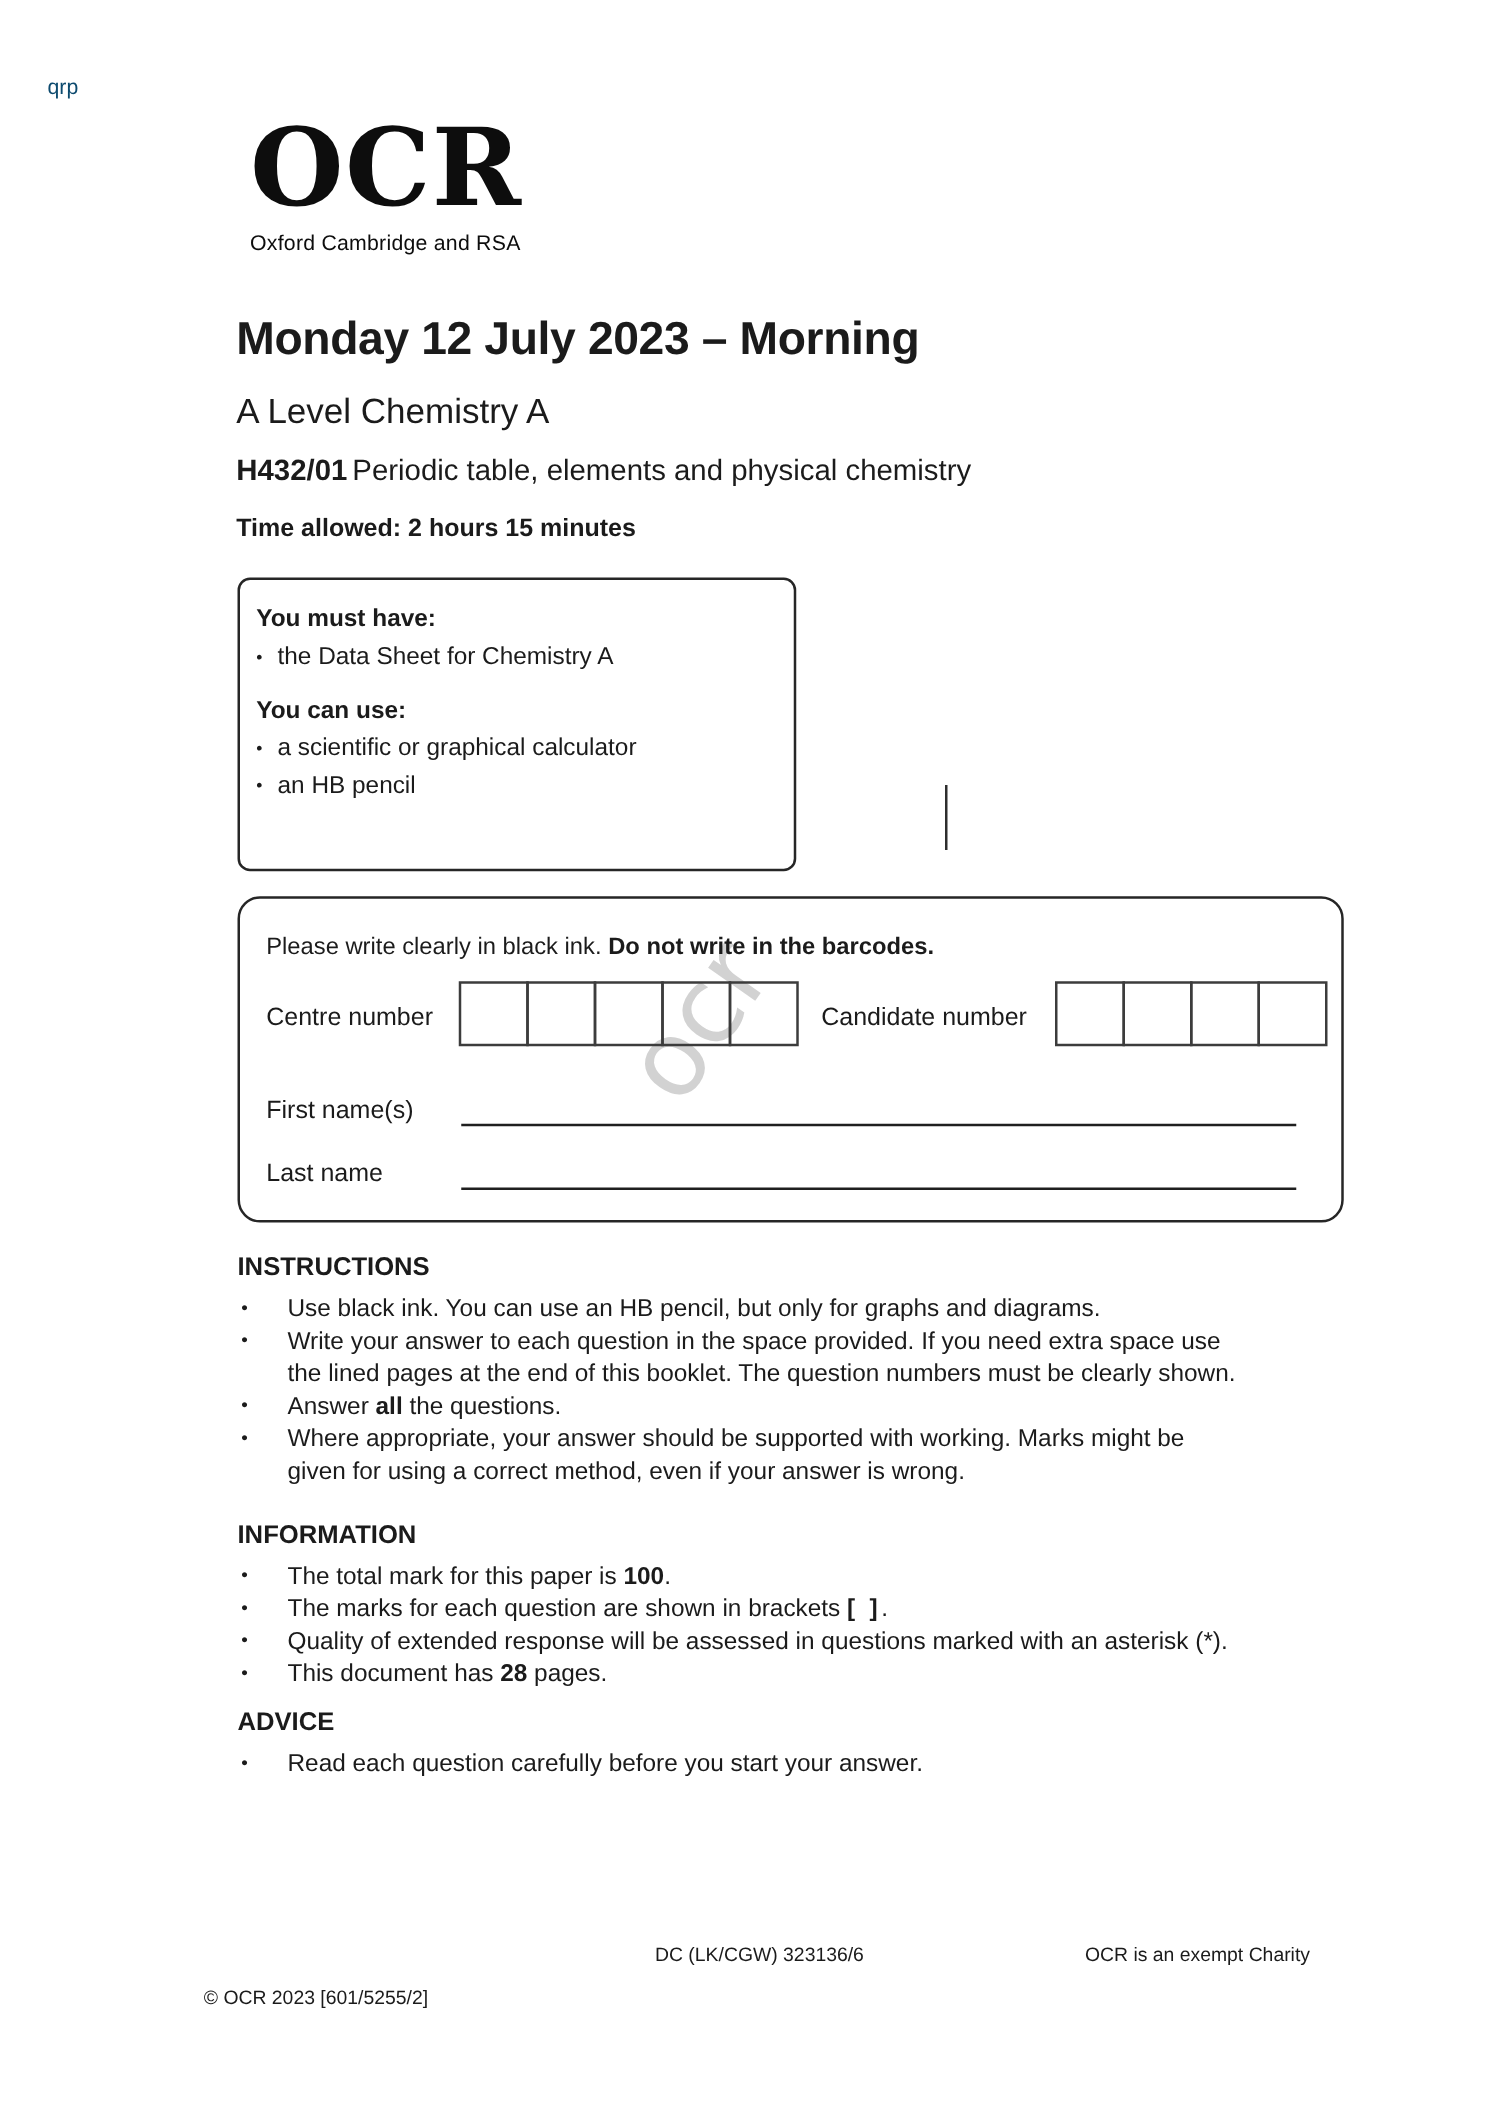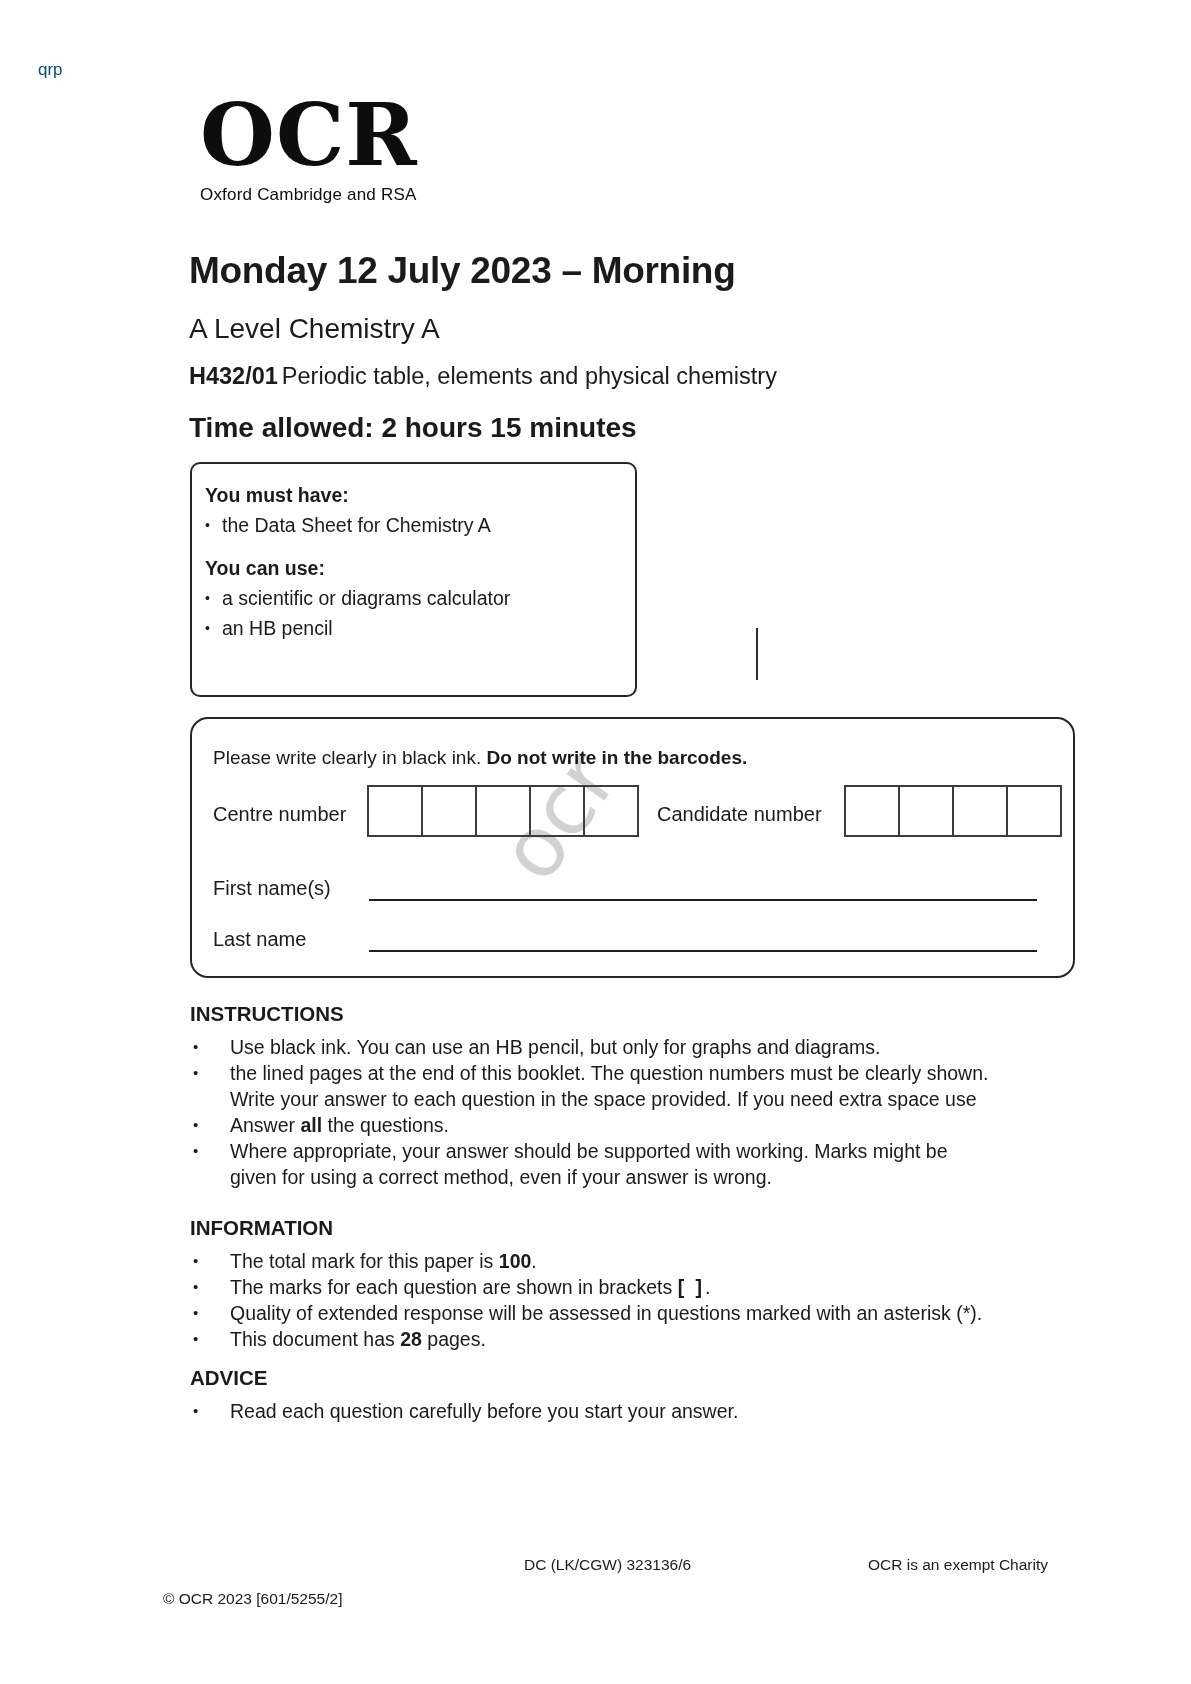--- a/index.html
+++ b/index.html
@@ -10,21 +10,21 @@
 
   .logo{position:absolute;left:200px;top:94px;}
   .logo-text{font-family:"DejaVu Serif",serif;font-weight:bold;font-size:86px;
              line-height:0.95;letter-spacing:1px;color:#0d0d0d;}
   .logo-tagline{margin-top:9px;font-size:17px;color:#0d0d0d;letter-spacing:0.2px;}
 
   .title{position:absolute;left:189px;top:250px;font-size:37px;font-weight:bold;letter-spacing:-0.3px;}
   .subtitle{position:absolute;left:189px;top:313px;font-size:28px;font-weight:normal;}
   .paper-line{position:absolute;left:189px;top:363px;font-size:23.5px;}
   .paper-code{font-weight:bold;margin-right:4px;}
-  .time-allowed{position:absolute;left:189px;top:412px;font-size:28px;font-weight:bold;}
+  .time-allowed{position:absolute;left:189px;top:412px;font-size:20px;font-weight:bold;}
 
   .req-box{position:absolute;left:190px;top:462px;width:447px;height:235px;
            border:2.5px solid #262626;border-radius:10px;box-sizing:border-box;
            padding:16px 14px 0 13px;font-size:19.5px;line-height:30px;}
   .req-label{font-weight:bold;}
   .req-item{display:flex;}
   .req-bullet{width:17px;font-size:14px;flex:none;}
   .req-gap{height:13px;}
 
   .tick-mark{position:absolute;left:756px;top:628px;width:2px;height:52px;background:#2e2e2e;}
@@ -75,21 +75,21 @@
   <div class="req-box">
     <div class="req-label">You must have:</div>
     <div class="req-item">
       <span class="req-bullet">•</span>
       <span>the Data Sheet for Chemistry A</span>
     </div>
     <div class="req-gap"></div>
     <div class="req-label">You can use:</div>
     <div class="req-item">
       <span class="req-bullet">•</span>
-      <span>a scientific or diagrams calculator</span>
+      <span>a scientific or graphical calculator</span>
     </div>
     <div class="req-item">
       <span class="req-bullet">•</span>
       <span>an HB pencil</span>
     </div>
   </div>
 
   <div class="tick-mark"></div>
 
   <div class="cand-box">
@@ -125,22 +125,22 @@
 
   <div class="section" style="top:1002px;">
     <div class="sec-heading">INSTRUCTIONS</div>
     <div class="bullet-row">
       <span class="bullet">•</span>
       <span class="bullet-text">Use black ink. You can use an HB pencil, but only for graphs and diagrams.</span>
     </div>
     <div class="bullet-row">
       <span class="bullet">•</span>
       <span class="bullet-text">
+        <div>Write your answer to each question in the space provided. If you need extra space use</div>
         <div>the lined pages at the end of this booklet. The question numbers must be clearly shown.</div>
-        <div>Write your answer to each question in the space provided. If you need extra space use</div>
       </span>
     </div>
     <div class="bullet-row">
       <span class="bullet">•</span>
       <span class="bullet-text">
         <span>Answer </span><b>all</b><span> the questions.</span>
       </span>
     </div>
     <div class="bullet-row">
       <span class="bullet">•</span>

